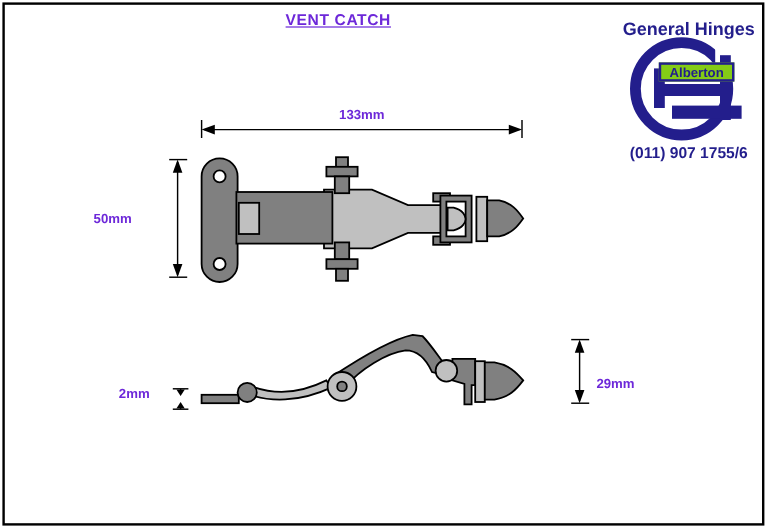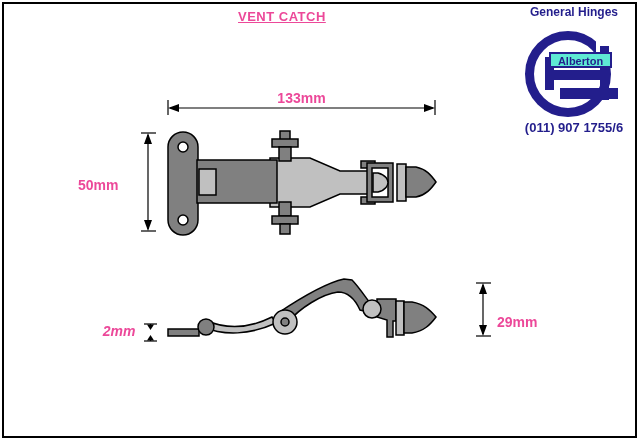--- a/index.html
+++ b/index.html
@@ -5,33 +5,33 @@
   html,body{margin:0;padding:0;background:#ffffff;}
   .page{
     position:relative;width:640px;height:442px;background:#ffffff;overflow:hidden;
     font-family:"Liberation Sans", sans-serif;
   }
   .border-frame{
     position:absolute;left:2px;top:2px;width:631px;height:432px;
     border:2px solid #000000;pointer-events:none;
   }
   .drawing-svg{position:absolute;left:0;top:0;z-index:1;}
-  .txt{position:absolute;z-index:2;color:#ec4899;}
+  .txt{position:absolute;z-index:2;color:#6d28d9;}
   .title-block{left:238px;top:9px;font-size:13px;font-weight:bold;line-height:16px;}
   .title-block span{display:block;text-decoration:underline;letter-spacing:0.5px;}
-  .dim{font-size:14px;font-weight:bold;white-space:nowrap;}
+  .dim{font-size:11px;font-weight:bold;white-space:nowrap;}
   .dim-133{left:168px;top:90px;width:267px;text-align:center;}
   .dim-50{left:78px;top:177px;width:60px;text-align:left;}
-  .dim-2{left:99px;top:323px;width:40px;text-align:center;font-style:italic;}
+  .dim-2{left:99px;top:323px;width:40px;text-align:left;}
   .dim-29{left:497px;top:314px;}
   .navy{color:#231E8C;}
-  .company-name{left:509px;top:5px;width:130px;text-align:center;font-size:12px;font-weight:bold;white-space:nowrap;}
+  .company-name{left:509px;top:16px;width:130px;text-align:center;font-size:15px;font-weight:bold;white-space:nowrap;}
   .alberton{
     left:549px;top:52px;width:63px;height:16px;line-height:15px;text-align:center;
-    font-size:11px;font-weight:bold;background:#5eead4;border:2px solid #231E8C;
+    font-size:11px;font-weight:bold;background:#84cc16;border:2px solid #231E8C;
     box-sizing:border-box;
   }
   .phone{left:506px;top:120px;width:136px;text-align:center;font-size:13px;font-weight:bold;white-space:nowrap;}
 </style>
 </head>
 <body>
 
 <div class="page">
 
   <svg class="drawing-svg" width="640" height="442" viewBox="0 0 640 442">

